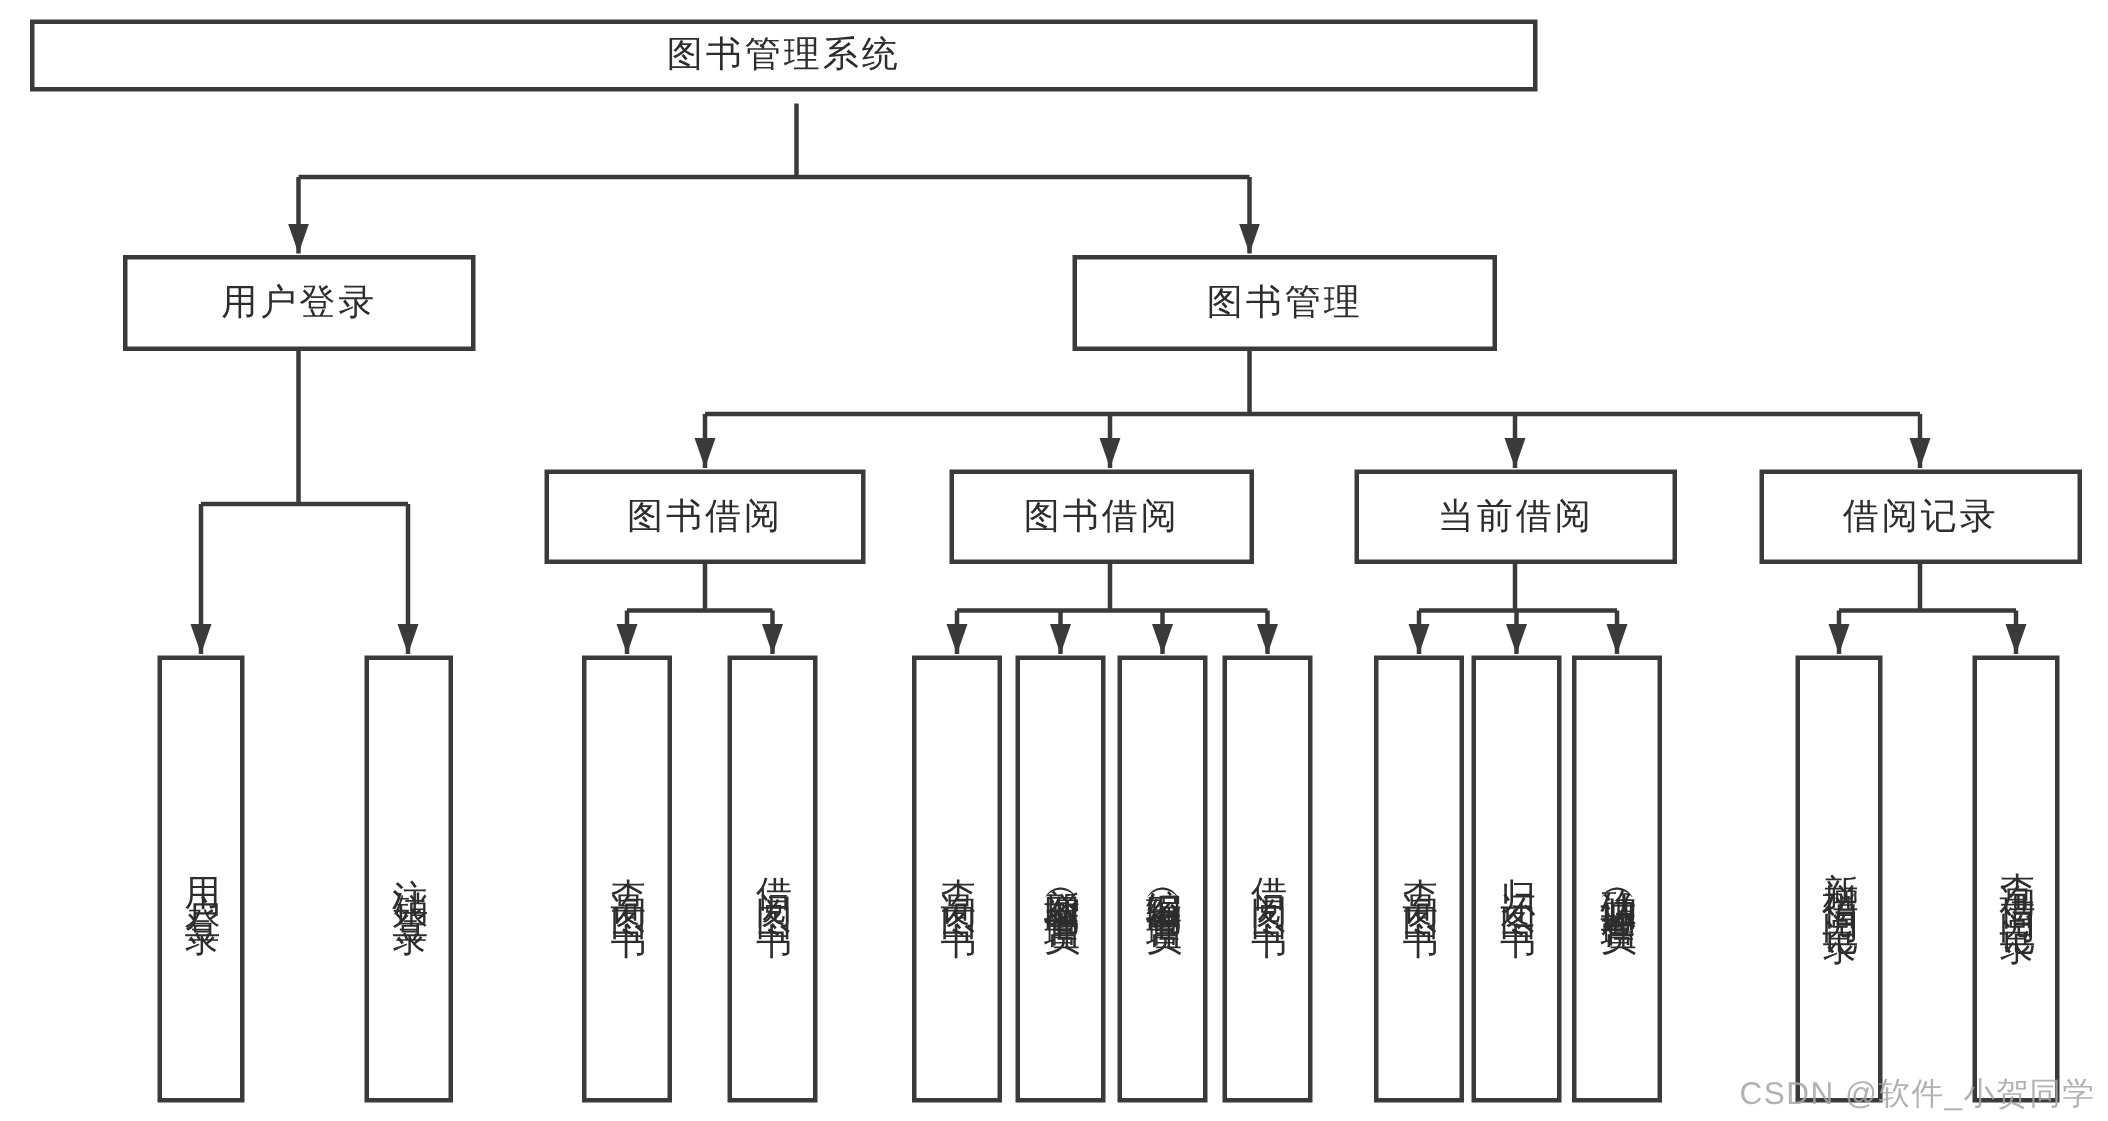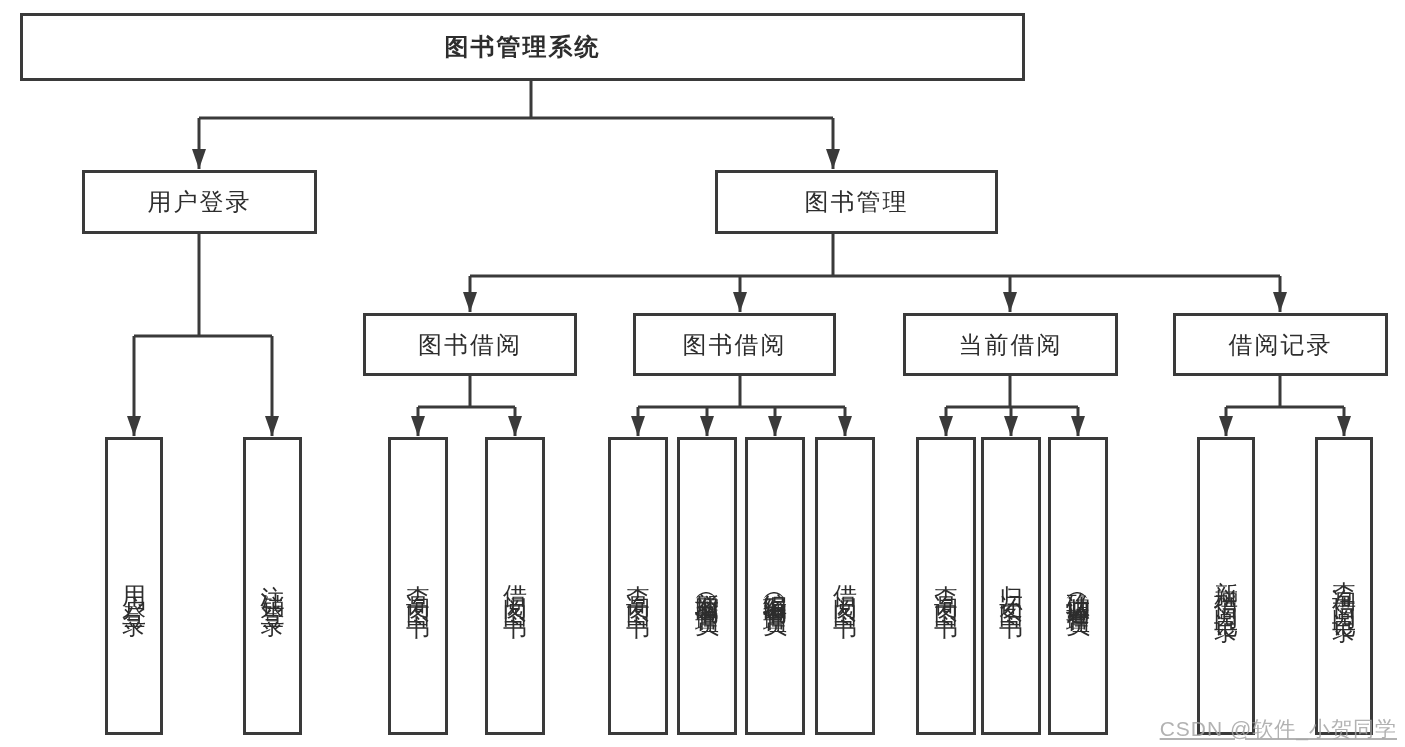--- a/index.html
+++ b/index.html
@@ -30,21 +30,21 @@
     background: #ffffff;
     display: flex;
     align-items: center;
     justify-content: center;
     font-size: 24px;
     letter-spacing: 2px;
     line-height: 1;
     white-space: nowrap;
   }
   
-  .root-box   { left: 20px;   top: 13px;  width: 1005px; height: 68px; font-weight: bold; }
+  .root-box   { left: 20px;   top: 13px;  width: 1005px; height: 48px; }
   .l2-user    { left: 82px;   top: 170px; width: 235px;  height: 64px; }
   .l2-book    { left: 715px;  top: 170px; width: 283px;  height: 64px; }
   .l3         { top: 313px; height: 63px; }
   .l3-new     { left: 363px;  width: 214px; }
   .l3-borrow  { left: 633px;  width: 203px; }
   .l3-current { left: 903px;  width: 215px; }
   .l3-record  { left: 1173px; width: 215px; }
   
   .leaf {
     top: 437px;
@@ -74,21 +74,20 @@
   .x-r2 { left: 1315px; width: 58px; }
   #watermark {
     position: absolute;
     right: 8px;
     bottom: 4px;
     font-size: 21px;
     color: rgba(165, 165, 165, 0.85);
     letter-spacing: 1px;
     z-index: 5;
     white-space: nowrap;
-    text-decoration: underline;
   }
 </style>
 </head>
 <body>
 
 <div id="canvas">
 
   <svg id="wires" viewBox="0 0 1405 747" xmlns="http://www.w3.org/2000/svg">
     <defs>
       <marker id="arrow" markerUnits="userSpaceOnUse" markerWidth="22" markerHeight="16" refX="20" refY="7" orient="auto">

